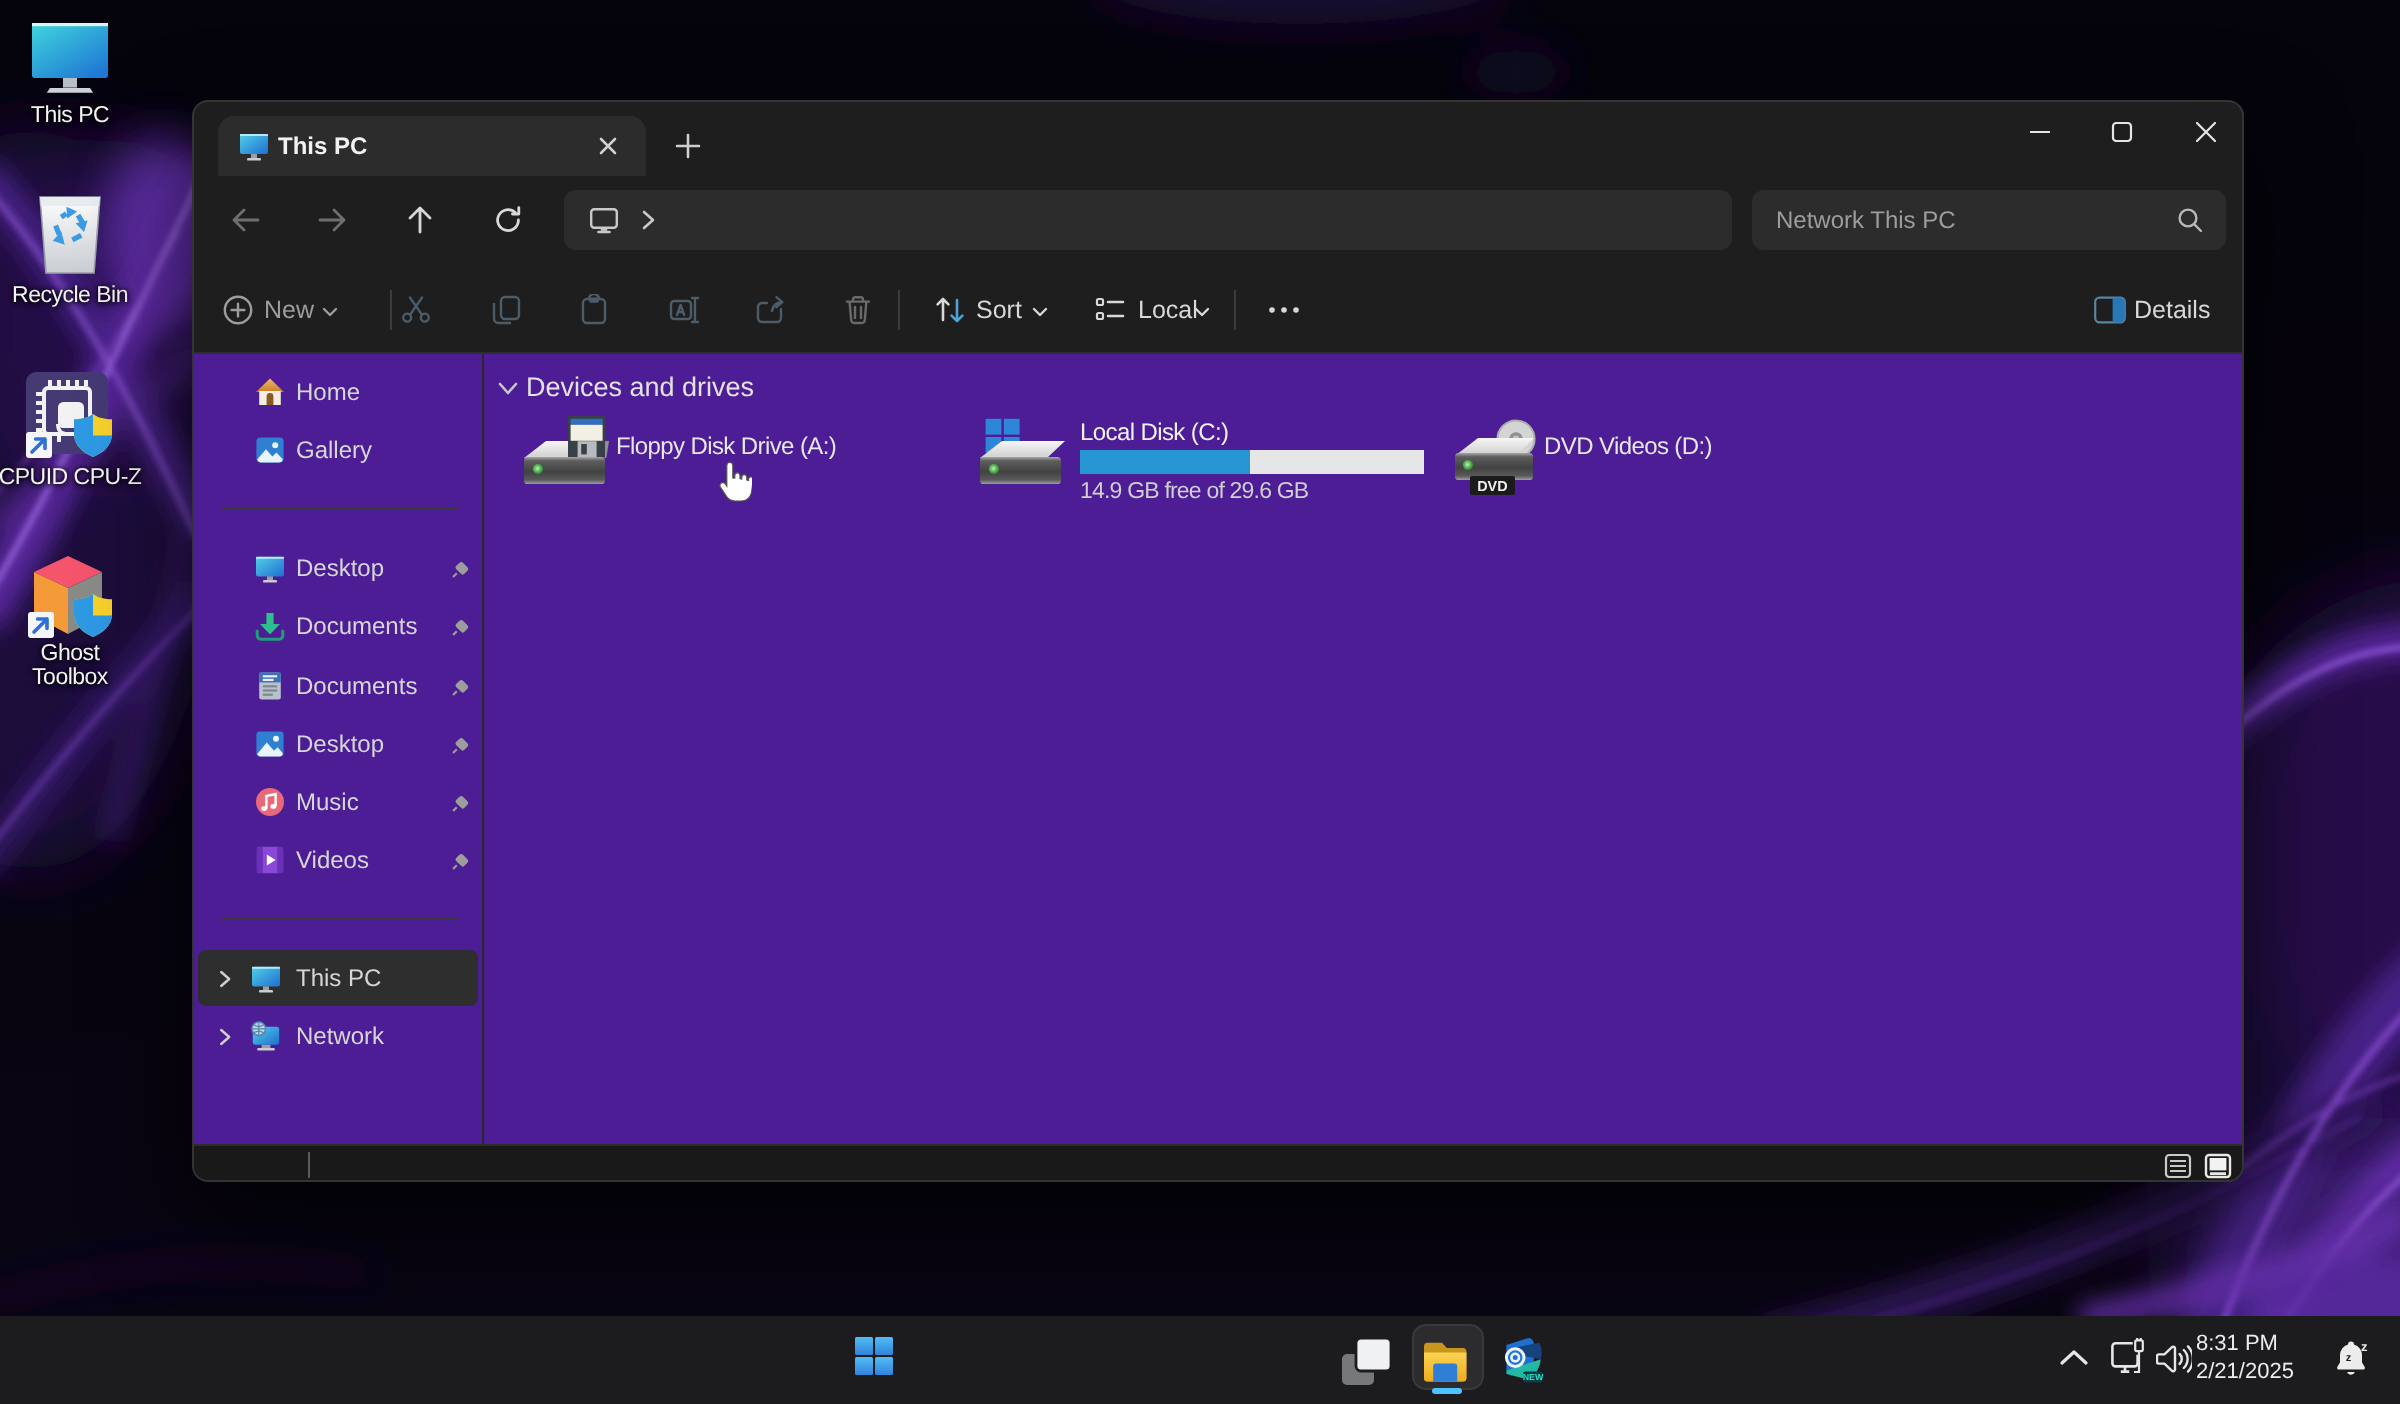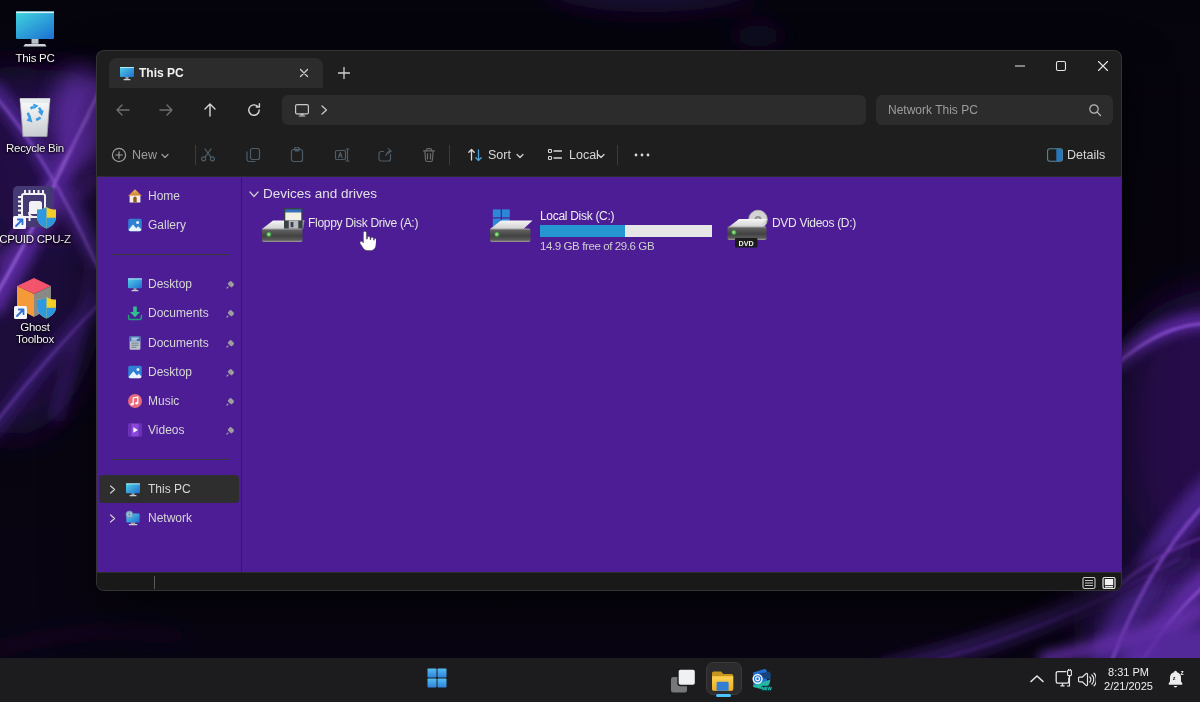--- a/index.html
+++ b/index.html
@@ -582,21 +582,21 @@
     <rect x="1.2" y="3.6" width="12.6" height="11.6" rx="1.6" fill="none" stroke="#e6e6e6" stroke-width="1.3"></rect>
     <path d="M5.4 17.8 H9.6 M7.5 15.2 V17.8" stroke="#e6e6e6" stroke-width="1.3"></path>
     <rect x="11.4" y="0.8" width="6.2" height="8.6" rx="1.2" fill="#1c1c1f"></rect>
     <rect x="12.6" y="2.2" width="3.8" height="5.4" rx="0.8" fill="none" stroke="#e6e6e6" stroke-width="1.1"></rect>
     <path d="M13.6 2.2 V1 M15.4 2.2 V1 M14.5 7.6 V18 H12" stroke="#e6e6e6" stroke-width="1.1" fill="none"></path>
   </svg>
   <svg class="abs" style="left:1078px;top:13px" width="18" height="17" viewBox="0 0 18 17">
     <path d="M1.4 6.2 h2.8 L8 2.6 a0.9 0.9 0 0 1 1.5 0.7 v10.4 a0.9 0.9 0 0 1 -1.5 0.7 L4.2 10.8 H1.4 a0.9 0.9 0 0 1 -0.9 -0.9 V7.1 a0.9 0.9 0 0 1 0.9 -0.9 Z" fill="none" stroke="#e6e6e6" stroke-width="1.2" stroke-linejoin="round"></path>
     <path d="M11.8 6 a3.4 3.4 0 0 1 0 5 M13.9 4 a6.3 6.3 0 0 1 0 9 M16 2.2 a9.3 9.3 0 0 1 0 12.6" stroke="#e6e6e6" stroke-width="1.2" fill="none" stroke-linecap="round"></path>
   </svg>
-  <div class="abs" style="left:1098px;top:7px;width:61px;height:30px;font-size:11px;color:#ececec;text-align:center;line-height:14px">8:31 PM<br>2/21/2025</div>
+  <div class="abs" style="left:1098px;top:7px;width:61px;height:30px;font-size:11px;color:#ececec;text-align:left;line-height:14px">8:31 PM<br>2/21/2025</div>
   <svg class="abs" style="left:1167px;top:12px" width="17" height="19" viewBox="0 0 17 19">
     <path d="M7 2.2 a1.5 1.5 0 0 1 3 0 a5.6 5.6 0 0 1 4 5.4 v3.6 l1.3 2.2 a0.9 0.9 0 0 1 -0.8 1.4 H2.5 a0.9 0.9 0 0 1 -0.8 -1.4 L3 11.2 V7.6 a5.6 5.6 0 0 1 4 -5.4 Z" fill="#ececec"></path>
     <path d="M6.6 16 a2 2 0 0 0 3.8 0 Z" fill="#ececec"></path>
     <text x="13.5" y="5.4" font-family="Liberation Sans, sans-serif" font-size="6.5" font-weight="bold" fill="#ececec">z</text>
     <text x="7.2" y="10.4" font-family="Liberation Sans, sans-serif" font-size="5.5" font-weight="bold" fill="#1c1c1f" text-anchor="middle">z</text>
   </svg>
 </div>
 
 <svg class="abs" style="left:359px;top:230px" width="17" height="23" viewBox="0 0 17 23">
   <path d="M5.9 1.2 a1.5 1.5 0 0 1 1.5 1.5 V9 l1 .1 V7.7 a1.3 1.3 0 0 1 2.6 0 V9.4 l.9 .15 V8.6 a1.25 1.25 0 0 1 2.5 0 V10 l.85 .2 V9.6 a1.2 1.2 0 0 1 2.4 .1 L17 14.5 c-.3 3.6 -2 6 -5.6 6 H8.6 c-2 0 -3.3 -.7 -4.3 -2.2 L1.2 13.6 c-.45 -.7 -.25 -1.6 .45 -2.05 .65 -.4 1.5 -.25 2 .35 L4.4 13 V2.7 A1.5 1.5 0 0 1 5.9 1.2 Z" fill="#ffffff" stroke="#555" stroke-width="0.6"></path>

